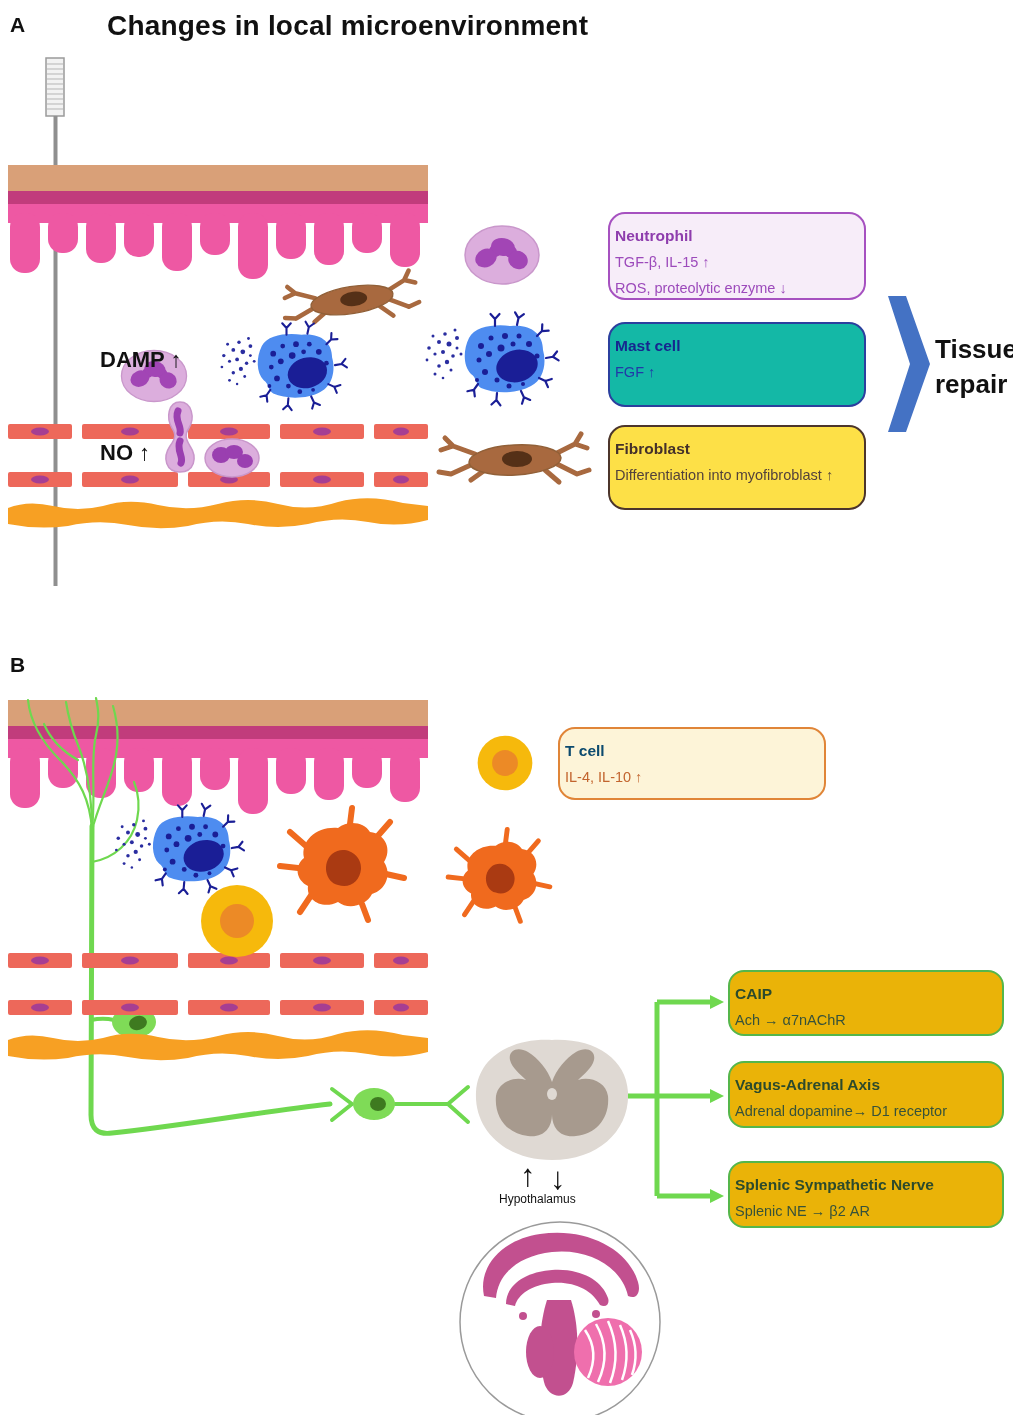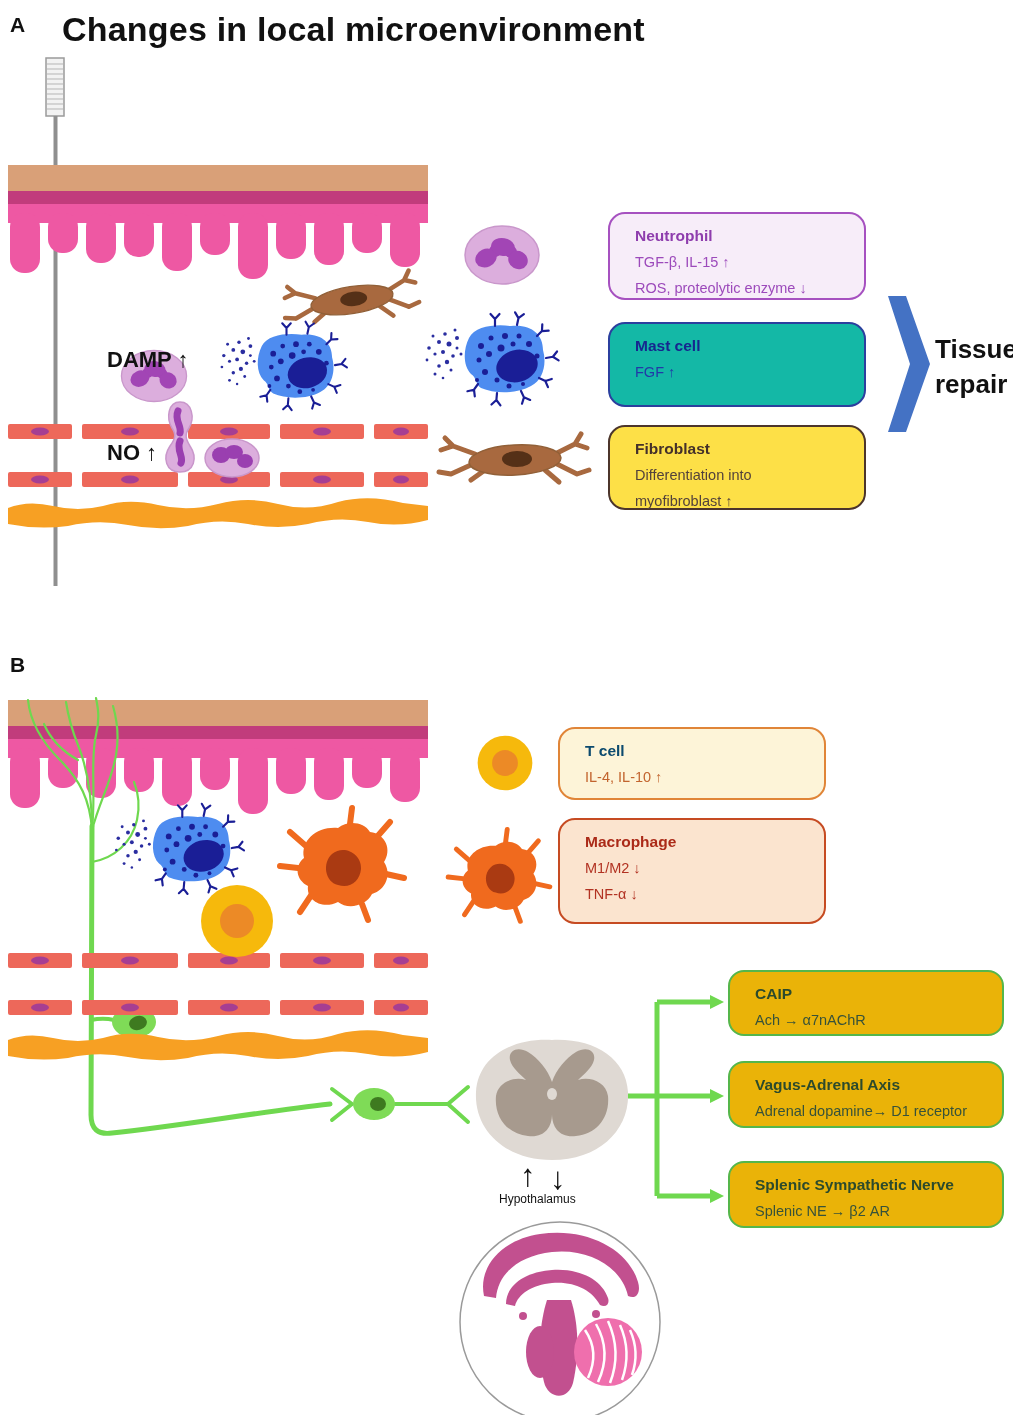--- a/index.html
+++ b/index.html
@@ -1,23 +1,23 @@
 <!DOCTYPE html>
 <html><head>
 <meta charset="utf-8">
 <style>
   html,body{margin:0;padding:0;background:#ffffff;}
   #page{position:relative;width:1013px;height:1415px;background:#fff;overflow:hidden;
         font-family:"Liberation Sans", sans-serif;color:#111;}
   .abs{position:absolute;}
   .panel-label{font-weight:bold;font-size:21px;color:#111;}
-  .panel-title{font-weight:bold;font-size:34px;color:#111;letter-spacing:.2px;}
-  .annot{font-weight:bold;font-size:22px;color:#111;line-height:31px;white-space:pre;margin-left:7px;}
+  .panel-title{font-weight:bold;font-size:28px;color:#111;letter-spacing:.2px;margin-left:45px;}
+  .annot{font-weight:bold;font-size:22px;color:#111;line-height:31px;white-space:pre;}
   .outcome{font-weight:bold;font-size:26px;line-height:35px;color:#111;width:95px;}
-  .cellbox{position:absolute;border:2px solid;border-radius:17px;padding:9px 25px;
+  .cellbox{position:absolute;border:2px solid;border-radius:17px;padding:9px 5px;
            box-sizing:border-box;font-size:14.5px;line-height:26px;}
   .cellbox .bt{font-weight:bold;font-size:15.5px;}
   #box-neutrophil{left:608px;top:212px;width:258px;height:88px;background:#F7EDF9;border-color:#A651C0;color:#9C4ABB;}
   #box-neutrophil .bt{color:#8E3DAD;}
   #box-mast{left:608px;top:322px;width:258px;height:85px;background:#14b8a6;border-color:#2B3F9E;color:#2238A8;}
   #box-mast .bt{color:#16268F;}
   #box-fibroblast{left:608px;top:425px;width:258px;height:85px;background:#fde047;border-color:#4C352B;color:#53423B;}
   #box-fibroblast .bt{color:#44302A;}
   #box-tcell{left:558px;top:727px;width:268px;height:73px;background:#FDF4D8;border-color:#E08538;color:#C2642E;}
   #box-tcell .bt{color:#0c4a6e;}
@@ -307,25 +307,20 @@
 
   <div class="abs outcome" style="left:935px;top:332px">Tissue repair</div>
 
   <div class="abs panel-label" style="left:10px;top:653px">B</div>
 
   <div class="cellbox" id="box-tcell">
     <div class="bt">T cell</div>
     <div>IL-4, IL-10  ↑</div>
   </div>
 
-  <div class="cellbox" id="box-macrophage">
-    <div class="bt">Macrophage</div>
-    <div>M1/M2  ↓</div>
-    <div>TNF-α  ↓</div>
-  </div>
 
   <div class="cellbox greenbox" id="box-caip">
     <div class="bt">CAIP</div>
     <div>Ach → α7nAChR</div>
   </div>
 
   <div class="cellbox greenbox" id="box-vagus">
     <div class="bt">Vagus-Adrenal Axis</div>
     <div>Adrenal dopamine→ D1 receptor</div>
   </div>

